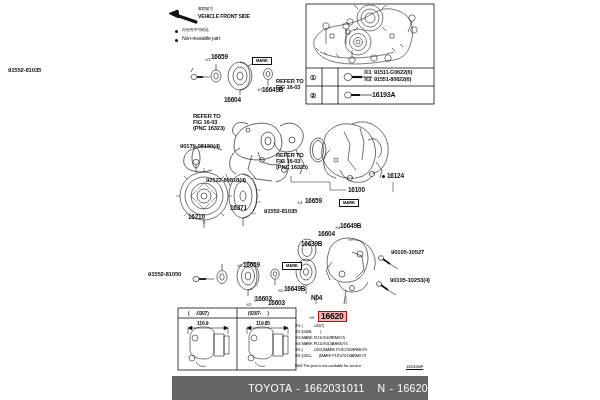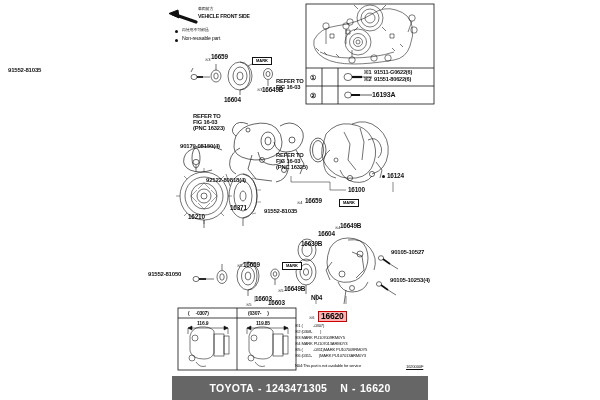--- a/index.html
+++ b/index.html
@@ -38,22 +38,22 @@
     padding:0 2px;color:#000;
   }
   .markbox{
     position:absolute;border:1px solid #111;background:#fff;
     font-size:4px;font-weight:bold;text-align:center;
     line-height:6px;height:6px;
   }
   #bottombar{
     position:absolute;left:172px;top:376px;width:256px;height:24px;
     background:#666666;color:#ffffff;
-    display:flex;align-items:center;justify-content:center;
-    font-size:10.5px;letter-spacing:0.3px;font-weight:bold;
+    display:flex;align-items:center;justify-content:flex-end;
+    font-size:10.5px;letter-spacing:0.3px;
   }
   #bottombar .sep{display:inline-block;width:13px;}
   svg{position:absolute;left:0;top:0;}
 </style>
 </head>
 <body>
 
 <div id="sheet">
 
   <svg width="600" height="400" viewBox="0 0 600 400">
@@ -366,21 +366,21 @@
   <div class="lbl note" style="left:295px;top:348px;">※5 (           -0311)MARK PU107009RM0Y5</div>
   <div class="lbl note" style="left:295px;top:354px;">※6 (0311-       )MARK PU107013ARM0Y3</div>
   <div class="lbl note" style="left:295px;top:364px;">N04:This part is not available for service</div>
   <div class="lbl" style="left:406px;top:365px;font-size:4.2px;font-weight:normal;text-decoration:underline;">1620000F</div>
 
   <div id="bottombar">
     <span>TOYOTA</span>
     <span style="display:inline-block;width:4px;"></span>
     <span>-</span>
     <span style="display:inline-block;width:4px;"></span>
-    <span>1243471305</span>
+    <span>1662031011</span>
     <span class="sep"></span>
     <span>N</span>
     <span style="display:inline-block;width:4px;"></span>
     <span>-</span>
     <span style="display:inline-block;width:4px;"></span>
     <span>16620</span>
   </div>
 
 </div>
 

